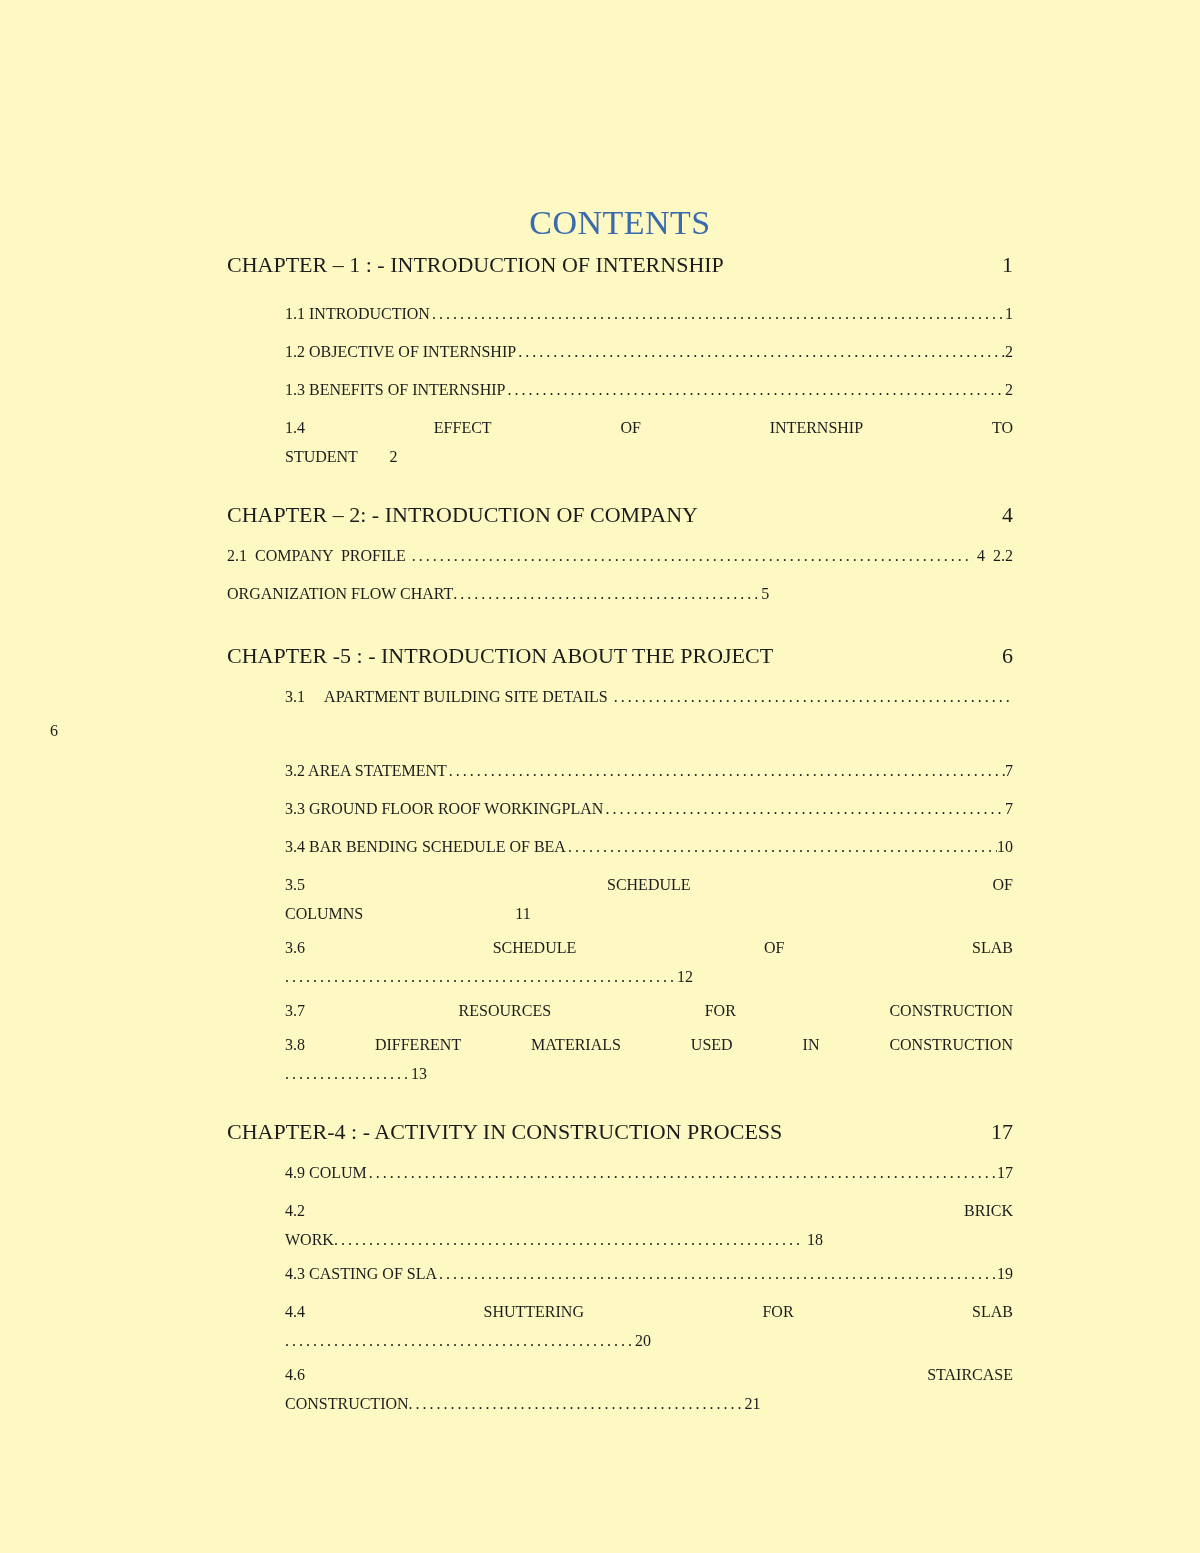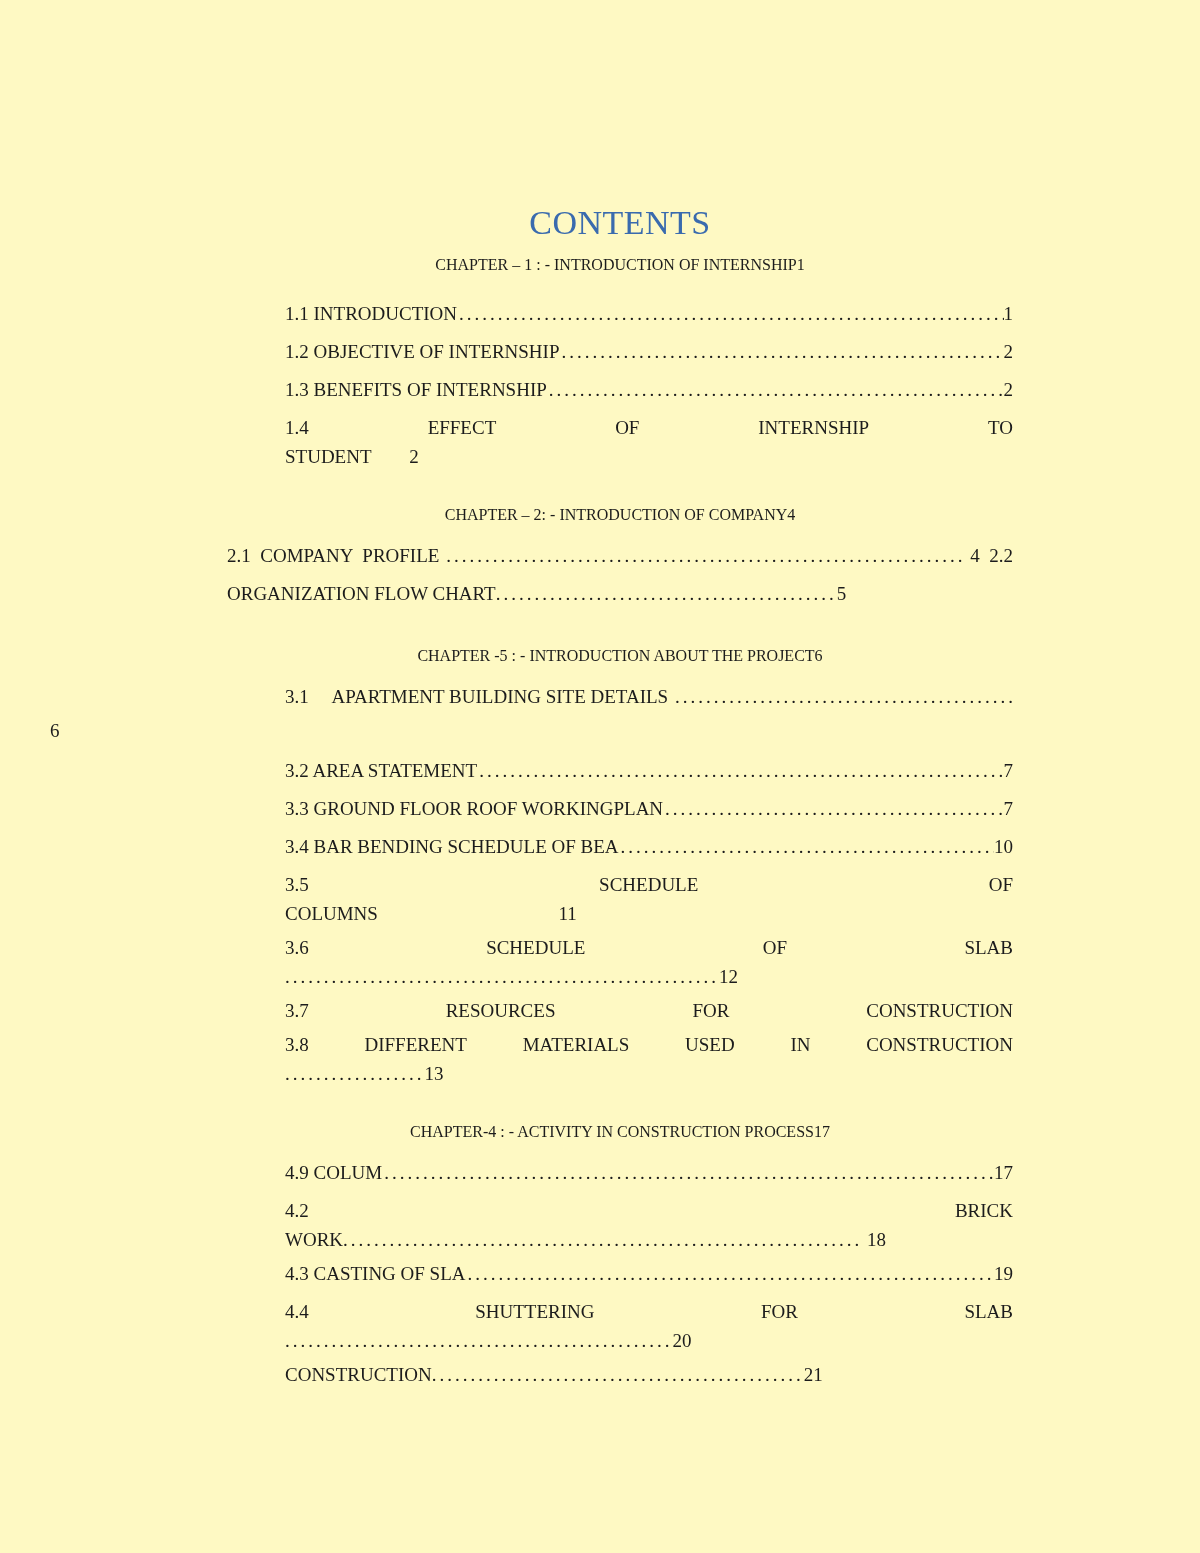--- a/index.html
+++ b/index.html
@@ -20,23 +20,23 @@
     display: flex;
     flex-direction: column;
   }
   .page-title {
     font-size: 34px;
     line-height: 40px;
     margin-bottom: 7px;
     text-align: center;
     letter-spacing: 0.5px;
   }
-  .row { font-size: 19px; line-height: 29px; margin-bottom: 9px; }
+  .row { font-size: 16px; line-height: 29px; margin-bottom: 9px; }
   .row.split { display: flex; align-items: baseline; }
-  .row.chapter { font-size: 16px; margin-top: 24px; margin-bottom: 12px; justify-content: center; }
+  .row.chapter { font-size: 22px; margin-top: 24px; margin-bottom: 12px; justify-content: space-between; }
   .row.chapter.first { margin-top: 0; margin-bottom: 20px; }
   .row.wrap { margin-bottom: 5px; }
   .row.loose { margin-top: -4px; margin-bottom: 11px; margin-left: -177px; }
   .i1 { margin-left: 58px; }
   .lbl, .pg, .t, .w { white-space: pre; }
   .dots-fill {
     flex: 1 1 0;
     overflow: hidden;
     white-space: nowrap;
     letter-spacing: 3px;
@@ -178,17 +178,21 @@
         <div class="row wrap i1">
           <div class="spread">
             <span class="w">4.4</span>
             <span class="w">SHUTTERING</span>
             <span class="w">FOR</span>
             <span class="w">SLAB</span>
           </div>
           <div class="line"><span class="d">..................................................</span><span class="t">20</span></div>
         </div>
         <div class="row wrap i1">
+          <div class="spread">
+            <span class="w">4.6</span>
+            <span class="w">STAIRCASE</span>
+          </div>
           <div class="line"><span class="t">CONSTRUCTION</span><span class="d">................................................</span><span class="t">21</span></div>
         </div>
       </div>
   </div>
 </div>
 
 </body></html>

